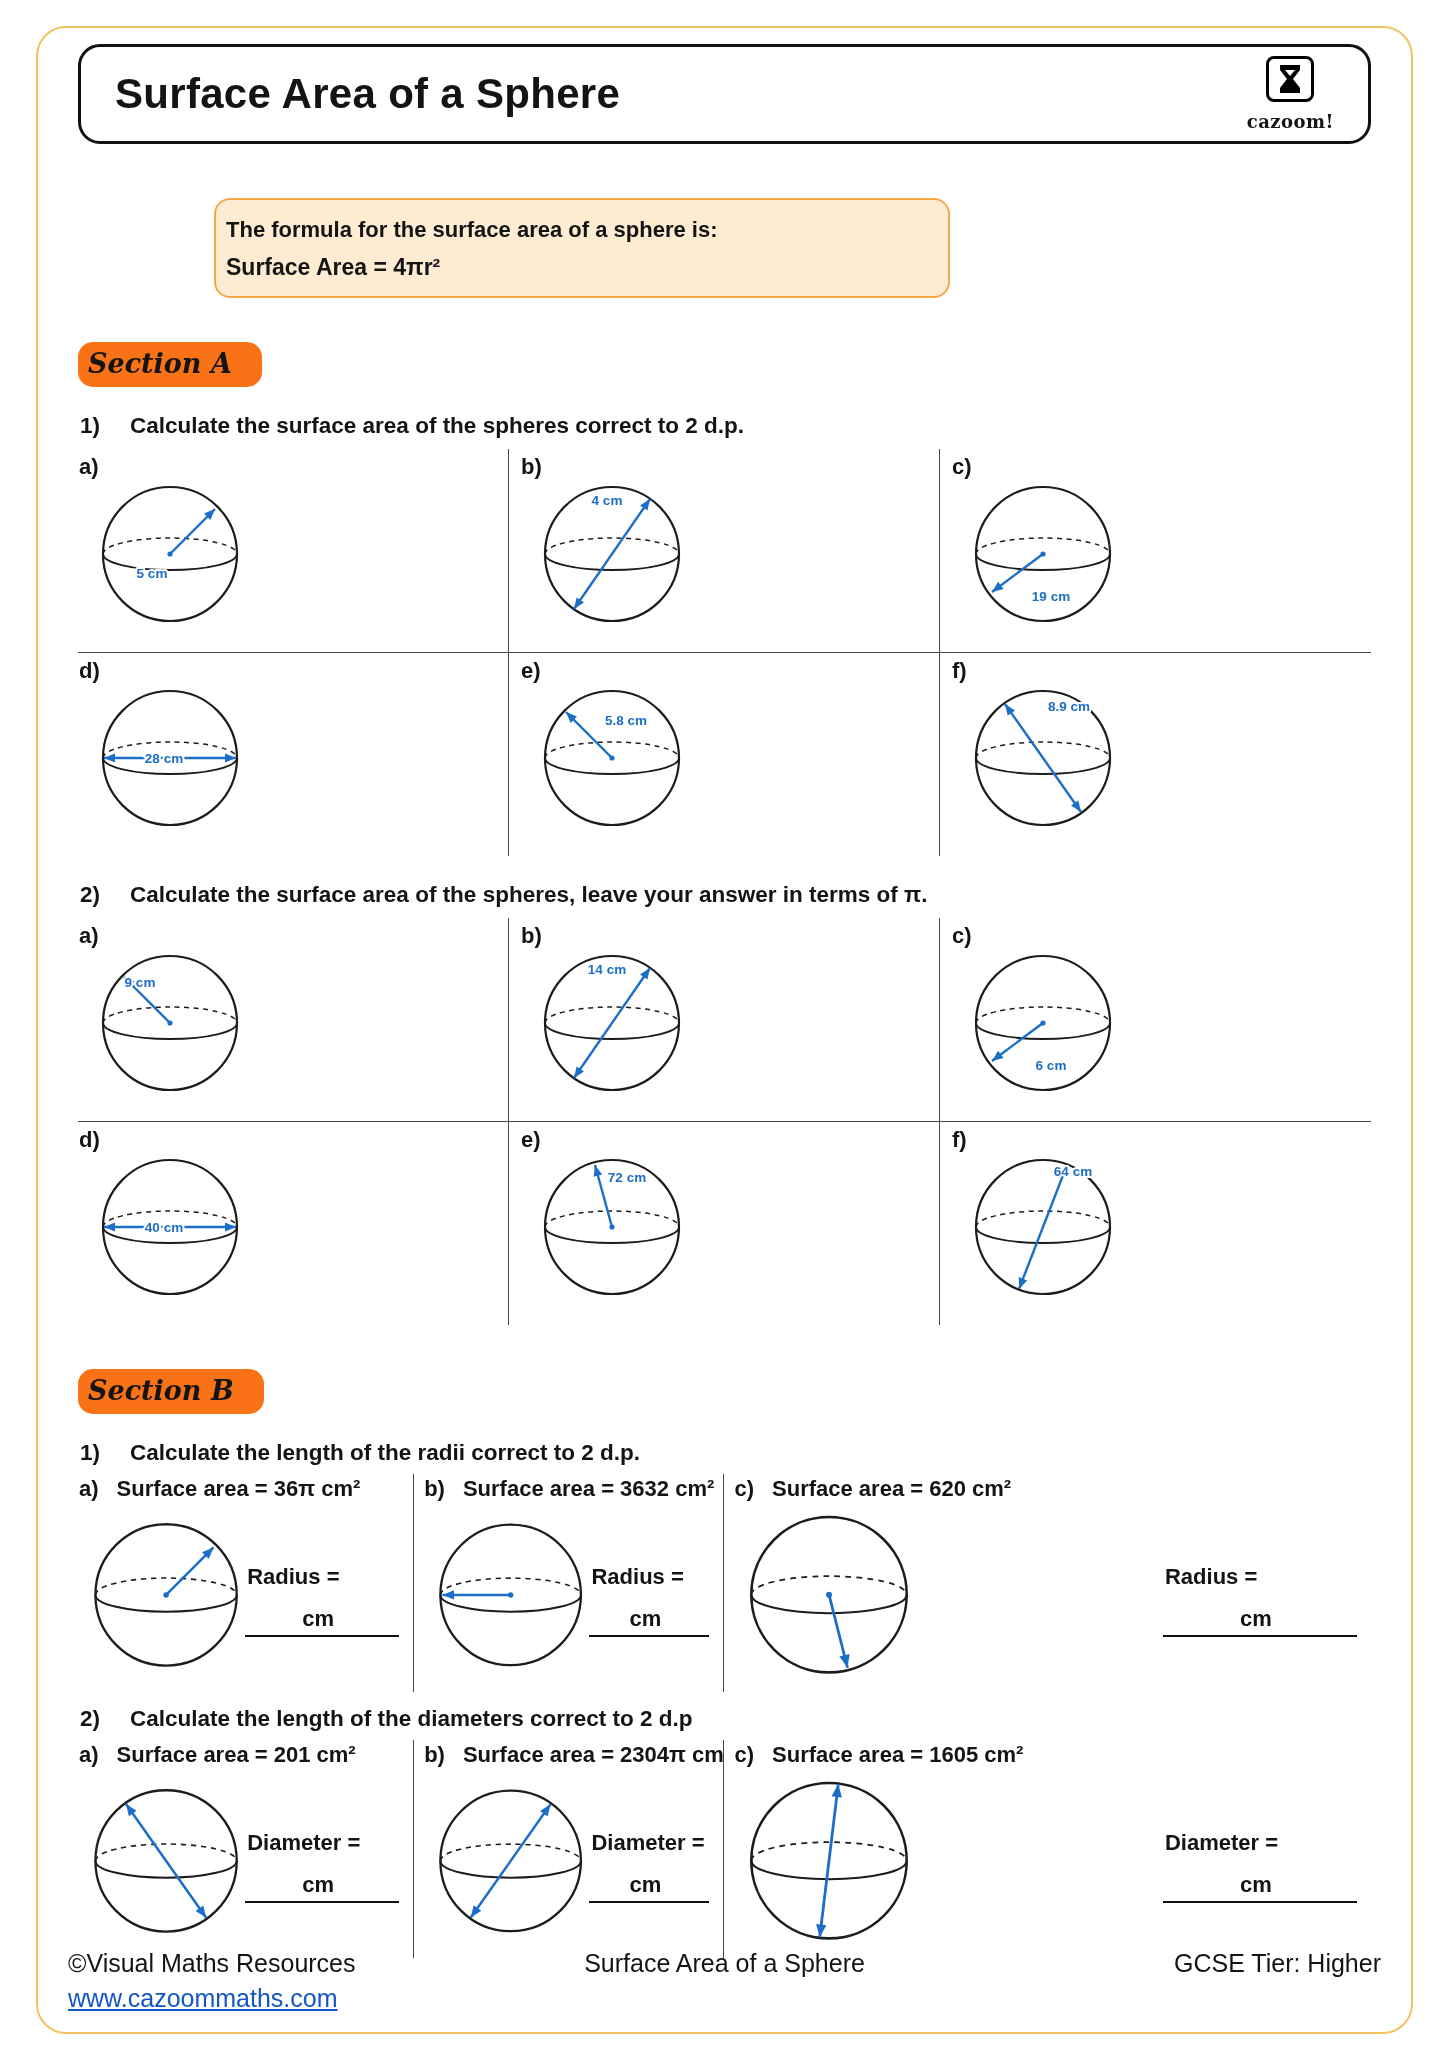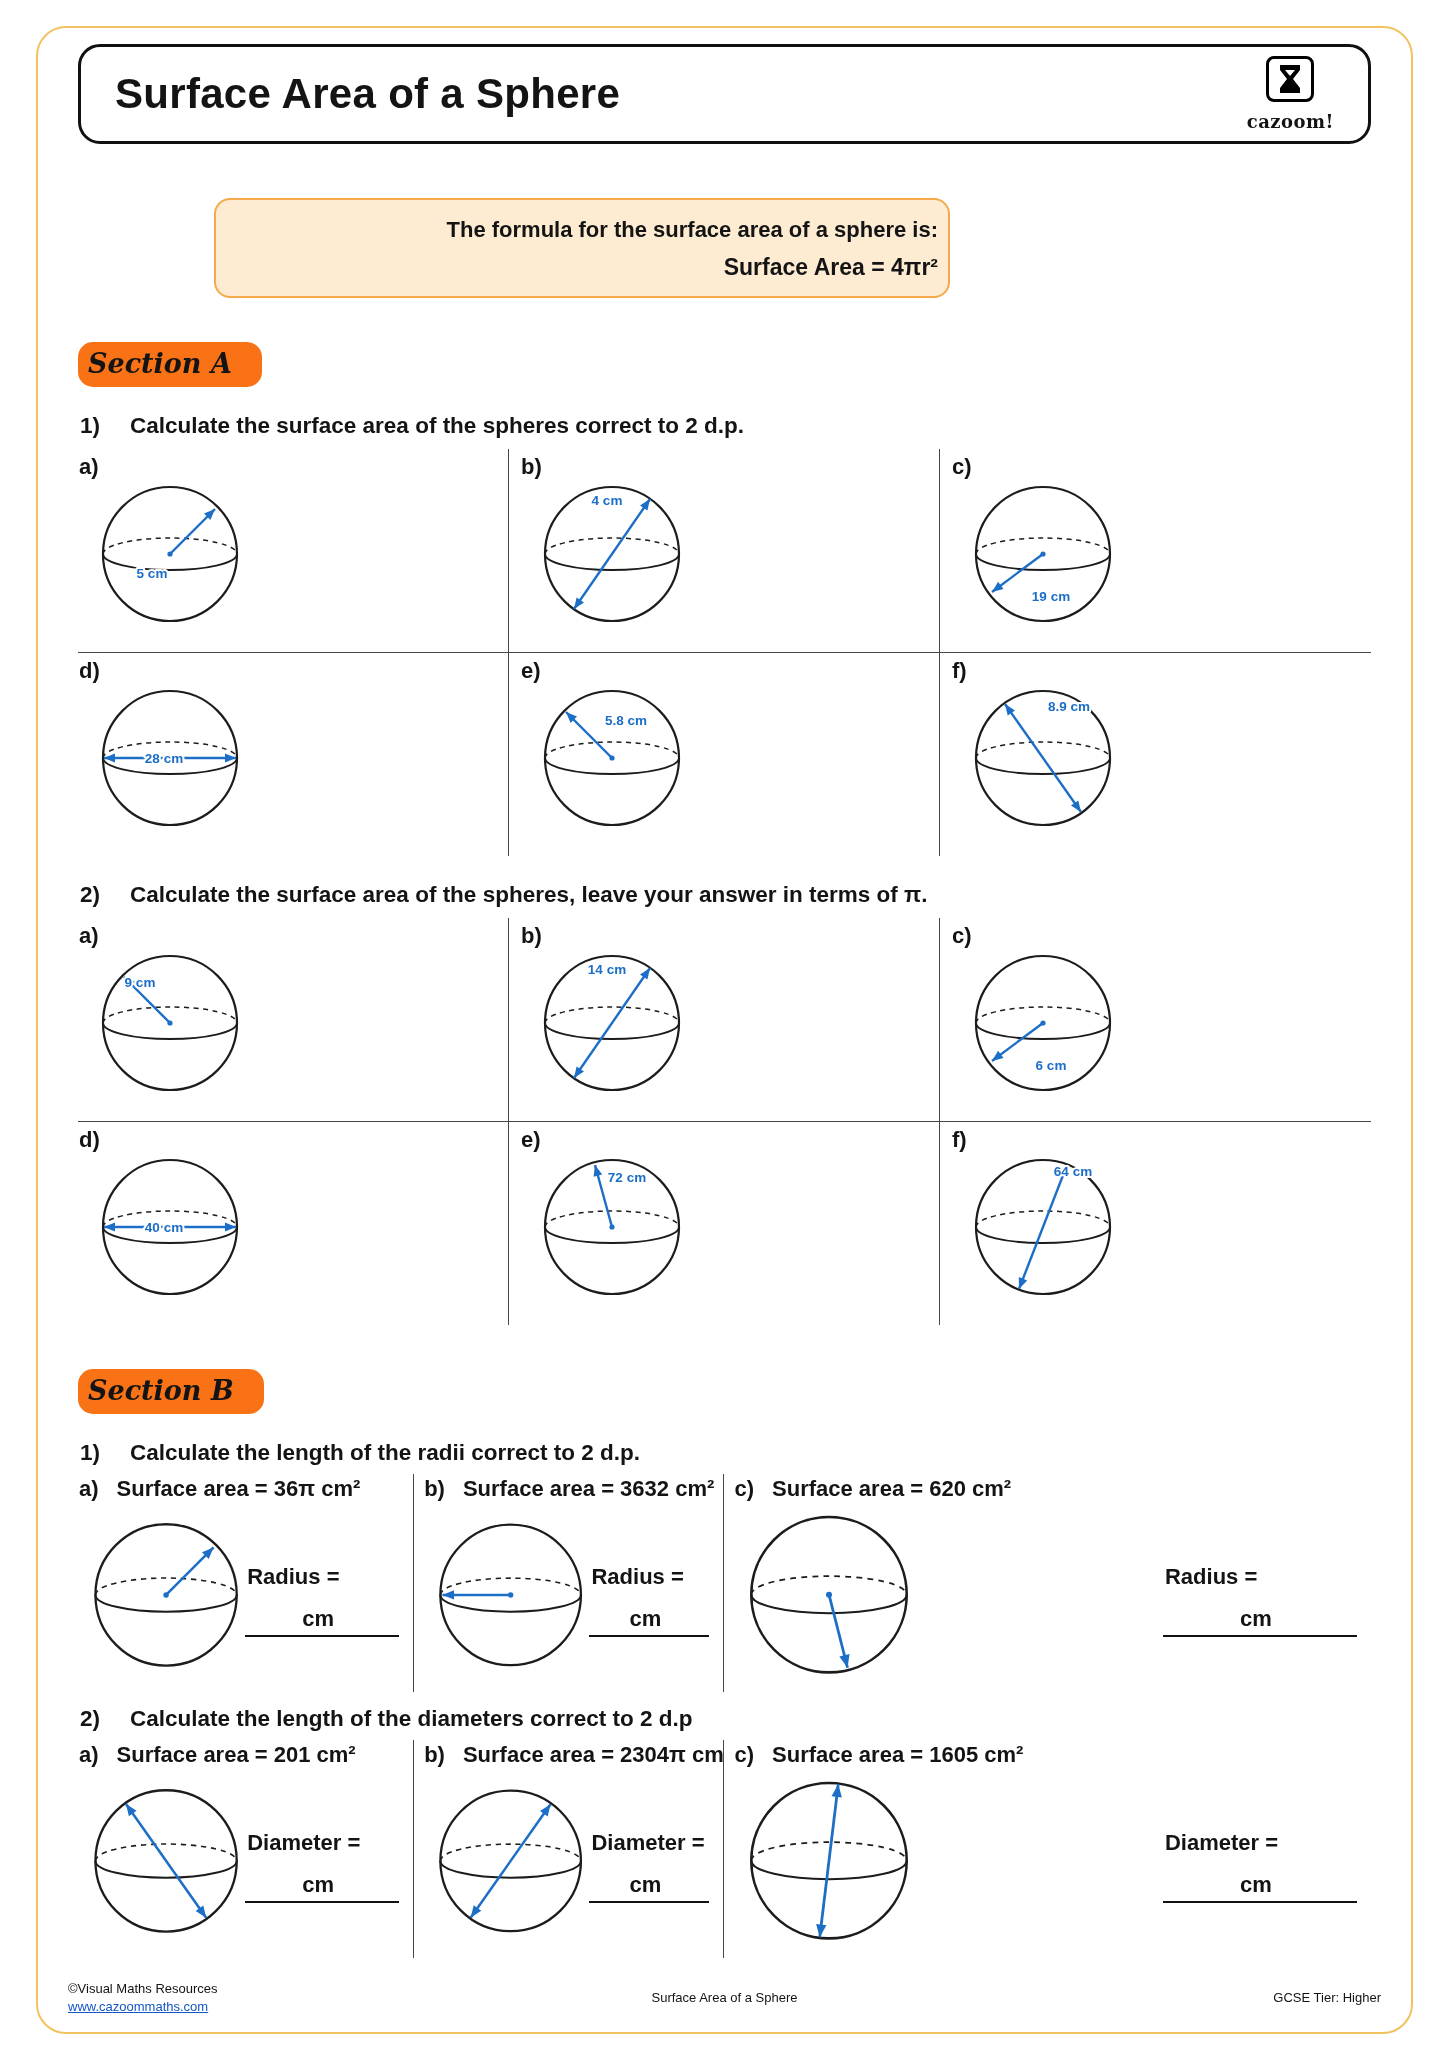--- a/index.html
+++ b/index.html
@@ -21,21 +21,21 @@
   }
   .title{font-size:42px;font-weight:700;letter-spacing:.3px}
   .logo{display:flex;flex-direction:column;align-items:center;gap:9px}
   .logo-box{width:42px;height:40px;border:3px solid #000;border-radius:8px;
     display:flex;align-items:center;justify-content:center;background:#fff}
   .logo-text{font-family:"DejaVu Serif",serif;font-weight:700;font-size:18px;letter-spacing:.5px}
   
   .formula{
     width:712px;margin:54px 0 0 136px;
     background:#fdecd2;border:2.5px solid #f5a94a;border-radius:16px;
-    text-align:right;padding:17px 10px 15px;
+    text-align:left;padding:17px 10px 15px;
   }
   .formula .l1{font-size:22px;font-weight:700}
   .formula .l2{font-size:23px;font-weight:700;margin-top:11px}
   
   .section-head{margin:44px 0 0 0}
   .section-head span{
     display:inline-block;background:#f97316;border-radius:15px;
     padding:6px 30px 8px 10px;
     font-family:"DejaVu Serif",serif;font-style:italic;font-weight:700;font-size:27px;
   }
@@ -61,22 +61,22 @@
   .cell-head{display:flex;gap:18px;font-size:22px;font-weight:700;white-space:nowrap}
   .cell-body{display:flex;margin-top:6px}
   .ans{margin-left:auto;margin-top:56px;margin-right:4px}
   .ans-label{font-size:22px;font-weight:700;margin-bottom:16px;padding-left:2px}
   .ans-line{min-width:112px;border-bottom:2.2px solid #111;text-align:center;
     font-size:22px;font-weight:700;padding:0 8px 3px 0}
   .grid-b .cell-b:nth-child(1) .ans-line{min-width:146px}
   .grid-b .cell-b:nth-child(3) .ans-line{min-width:186px}
   
   .footer{position:absolute;left:30px;right:30px;bottom:16px;
-    display:flex;justify-content:space-between;align-items:center;
-    font-size:13px;line-height:1.4}
+    display:flex;justify-content:space-between;align-items:flex-start;
+    font-size:25px;line-height:1.4}
   .f-left{flex:1}
   .f-center{flex:1.3;text-align:center}
   .f-right{flex:1;text-align:right}
   .f-link{color:#1456c4;text-decoration:underline;cursor:pointer}
 </style>
 </head>
 <body>
 
 <div class="frame">
 

